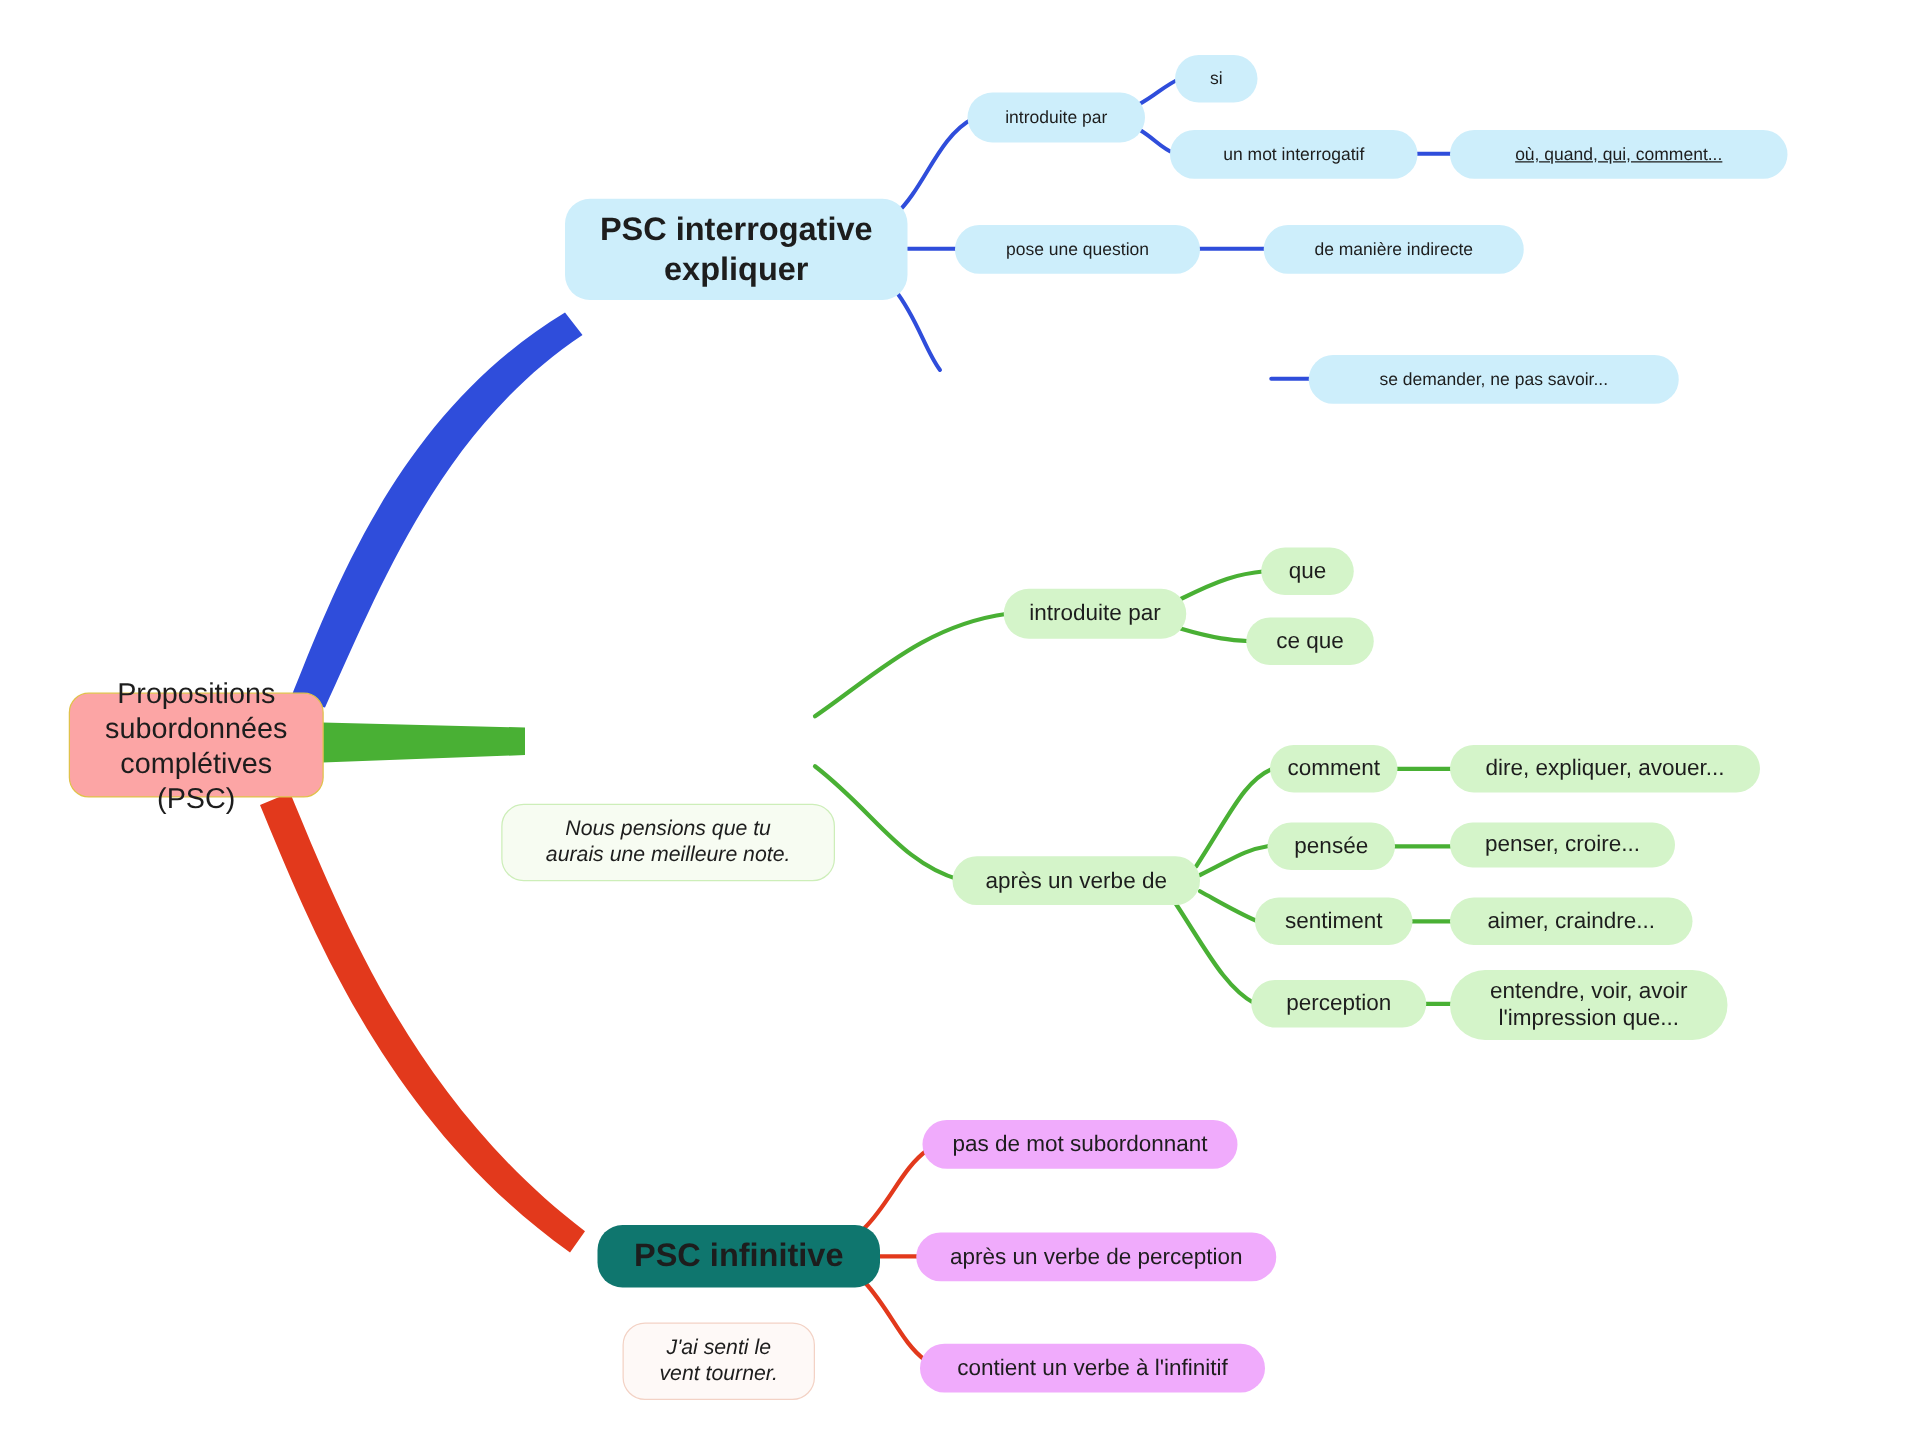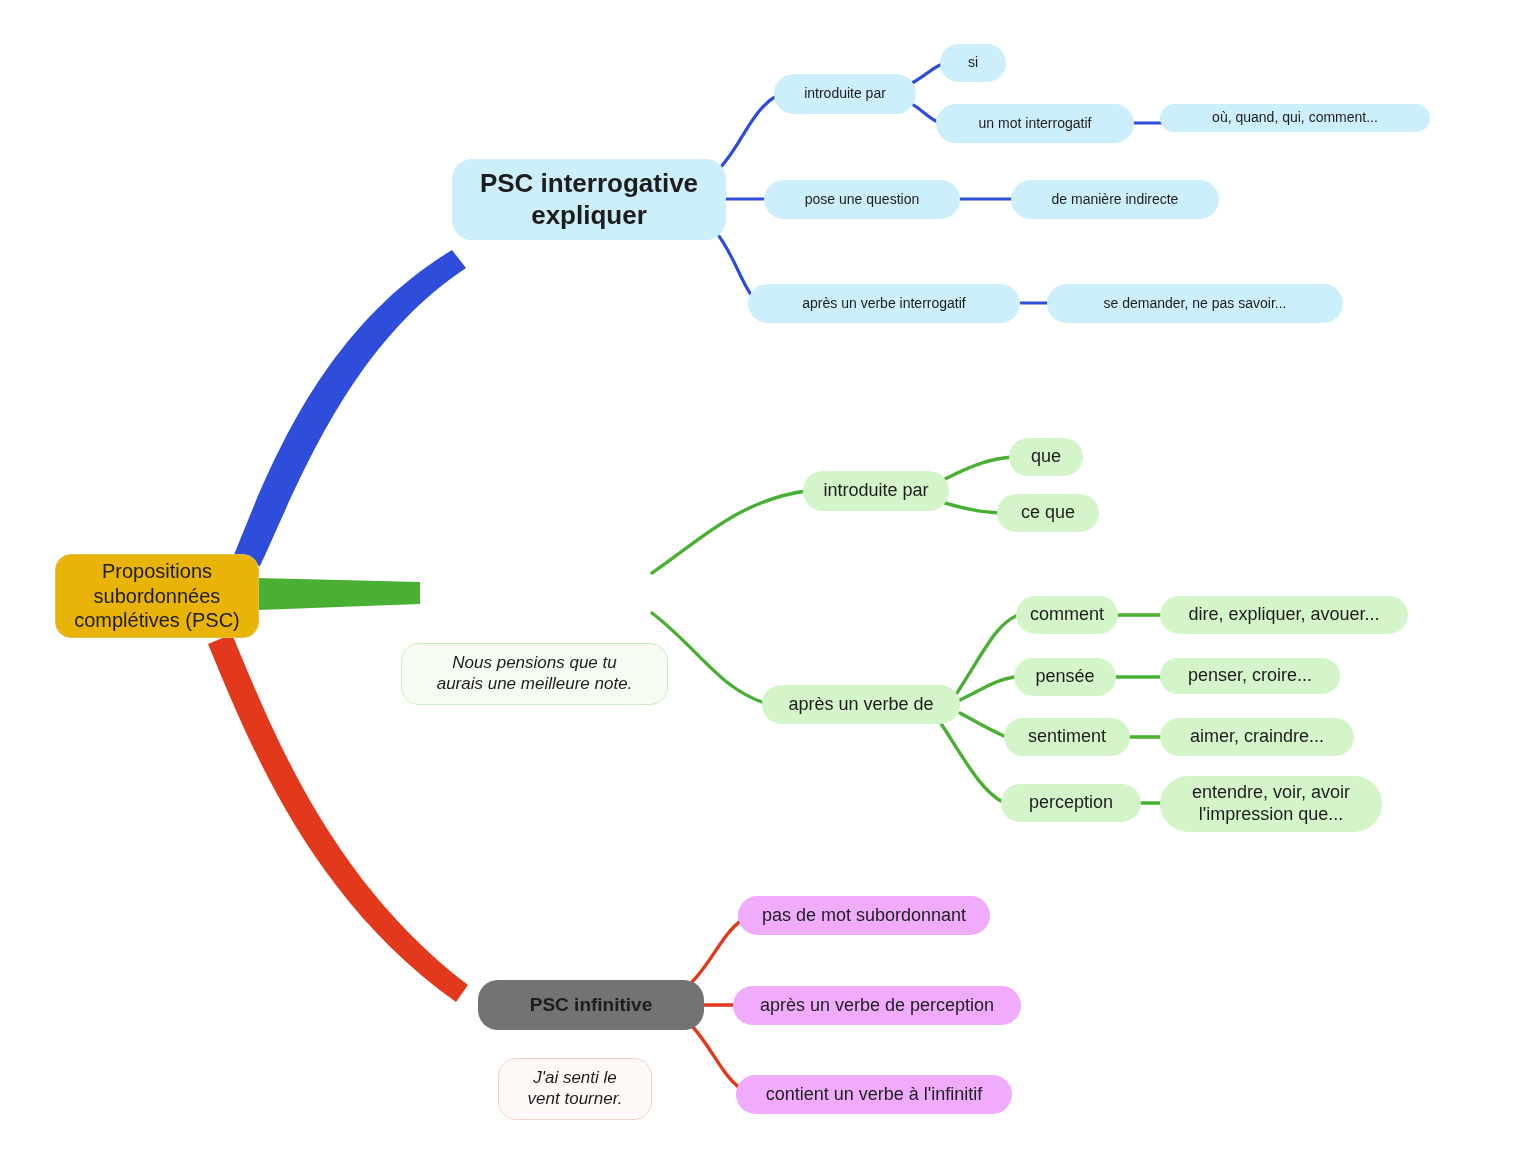--- a/index.html
+++ b/index.html
@@ -34,23 +34,23 @@
     text-align: center;
     border-radius: 999px;
     color: #1d1d1d;
     line-height: 1.22;
     white-space: pre-line;
     padding: 4px 14px;
   }
 
   
   .n-root {
-    background: #eab308;
+    background: #fca5a5;
     border: 1px solid #e0c24b;
-    font-size: 20px;
+    font-size: 23px;
     border-radius: 16px;
   }
 
   
   .n-blue-main {
     background: #cdeefb;
     font-weight: bold;
     font-size: 26px;
     border-radius: 20px;
   }
@@ -80,23 +80,23 @@
   .n-green-quote {
     background: #f7fcf2;
     border: 1px solid #cdeeb9;
     font-style: italic;
     font-size: 17px;
     border-radius: 18px;
   }
 
   
   .n-red-main {
-    background: #737373;
+    background: #0f766e;
     font-weight: bold;
-    font-size: 19px;
+    font-size: 26px;
     border-radius: 20px;
   }
   .n-red {
     background: #f0abfc;
     font-size: 18px;
   }
   .n-red-quote {
     background: #fef9f7;
     border: 1px solid #f3d2c5;
     font-style: italic;
@@ -151,27 +151,26 @@
   <div class="node n-blue-main" style="left:452px; top:159px; width:274px; height:81px;">PSC interrogative
 expliquer</div>
 
 
   <div class="node n-blue" style="left:774px; top:74px; width:142px; height:40px;">introduite par</div>
 
   <div class="node n-blue" style="left:940px; top:44px; width:66px; height:38px;">si</div>
 
   <div class="node n-blue" style="left:936px; top:104px; width:198px; height:39px;">un mot interrogatif</div>
 
-  <div class="node n-blue" style="left:1160px; top:104px; width:270px; height:28px;">où, quand, qui, comment...</div>
+  <div class="node n-blue" style="left:1160px; top:104px; width:270px; height:39px;text-decoration:underline;">où, quand, qui, comment...</div>
 
   <div class="node n-blue" style="left:764px; top:180px; width:196px; height:39px;">pose une question</div>
 
   <div class="node n-blue" style="left:1011px; top:180px; width:208px; height:39px;">de manière indirecte</div>
 
-  <div class="node n-blue" style="left:748px; top:284px; width:272px; height:39px;">après un verbe interrogatif</div>
 
   <div class="node n-blue" style="left:1047px; top:284px; width:296px; height:39px;">se demander, ne pas savoir...</div>
 
 
   <div class="node n-green-quote" style="left:401px; top:643px; width:267px; height:62px;">Nous pensions que tu
 aurais une meilleure note.</div>
 
   <div class="node n-green" style="left:803px; top:471px; width:146px; height:40px;">introduite par</div>
 
   <div class="node n-green" style="left:1009px; top:438px; width:74px; height:38px;">que</div>

